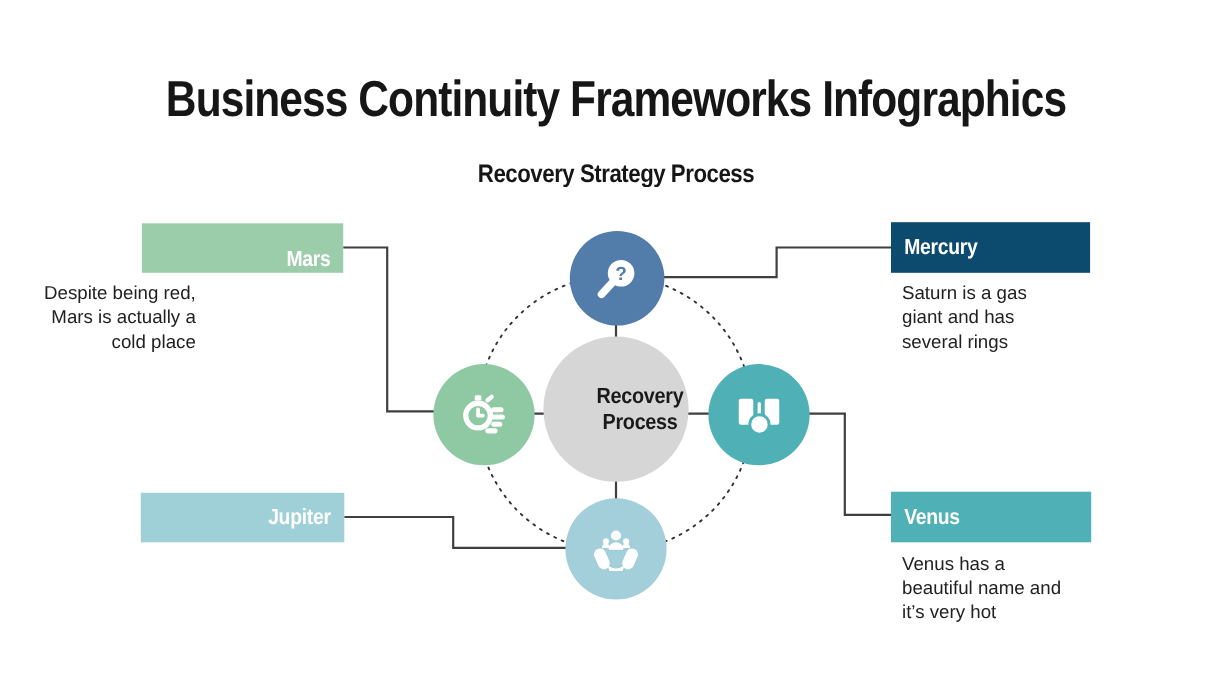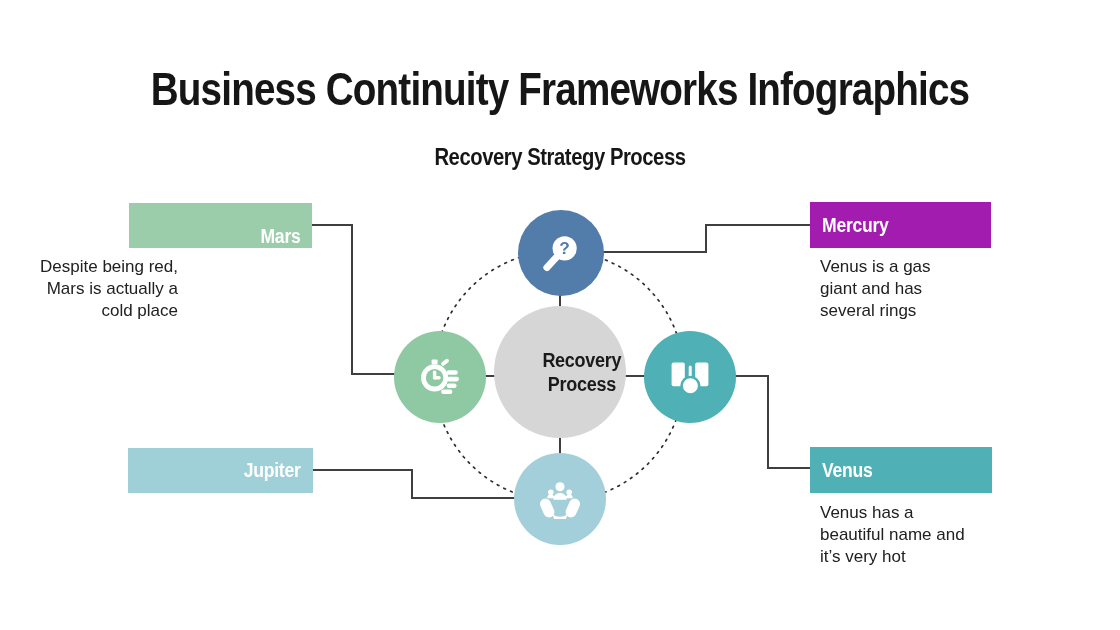--- a/index.html
+++ b/index.html
@@ -60,34 +60,34 @@
 
     <path d="M312,225 H352 V374 H440" fill="none" stroke-width="2" stroke="#3f3f3f"></path>
     <path d="M561,252 H706 V225 H810" fill="none" stroke-width="2" stroke="#3f3f3f"></path>
     <path d="M313,470 H412 V498 H560" fill="none" stroke-width="2" stroke="#3f3f3f"></path>
     <path d="M690,376 H768 V468 H810" fill="none" stroke-width="2" stroke="#3f3f3f"></path>
   </svg>
 
   <div class="node-box box-mars" style="background-color: rgb(156, 205, 170); align-items: flex-end;">
     <span class="to-right">Mars</span>
   </div>
-  <div class="node-box box-mercury" style="background-color: #a21caf;">
+  <div class="node-box box-mercury" style="background-color: #0c4a6e;">
     <span class="to-left">Mercury</span>
   </div>
   <div class="node-box box-venus" style="background-color: rgb(79, 176, 181);">
     <span class="to-left">Venus</span>
   </div>
   <div class="node-box box-jupiter" style="background-color: rgb(159, 208, 216);">
     <span class="to-right">Jupiter</span>
   </div>
 
   <div class="desc desc-mars">Despite being red,
 Mars is actually a
 cold place</div>
-  <div class="desc desc-mercury">Venus is a gas
+  <div class="desc desc-mercury">Saturn is a gas
 giant and has
 several rings</div>
   <div class="desc desc-venus">Venus has a
 beautiful name and
 it’s very hot</div>
 
   <div class="circle circle-center" style="background-color: rgb(214, 214, 214);">
     <div class="center-label">Recovery
 Process</div>
   </div>

